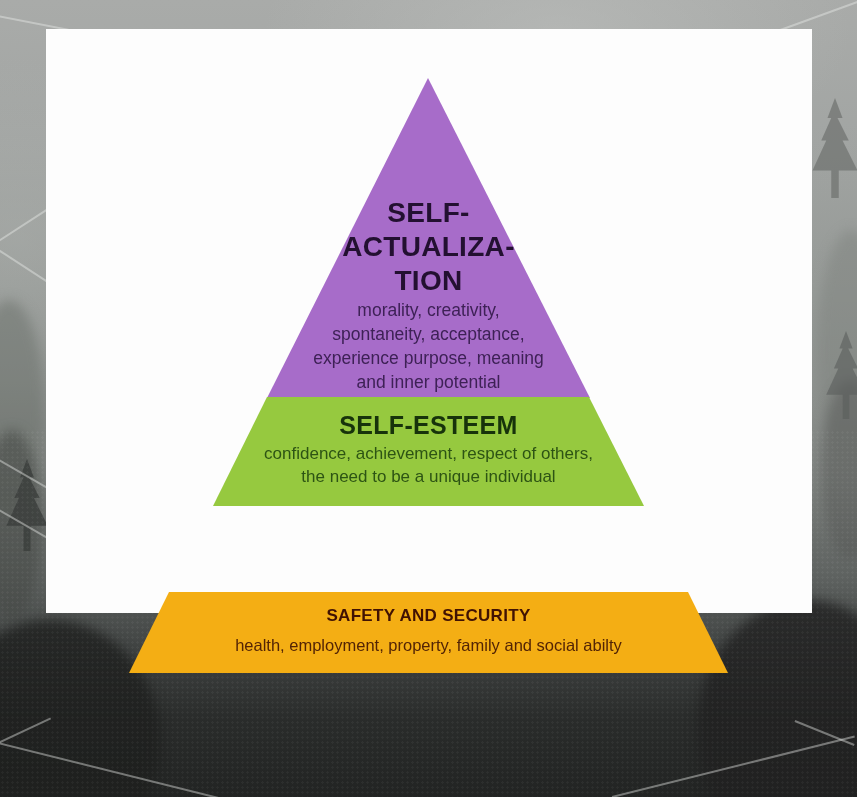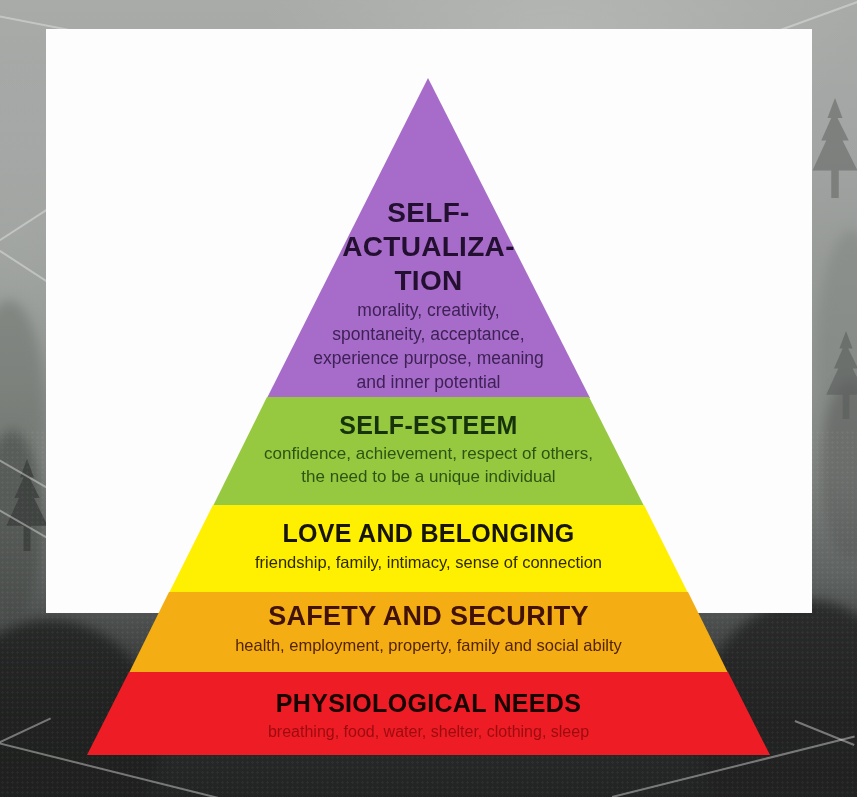--- a/index.html
+++ b/index.html
@@ -65,21 +65,21 @@
 
   .level-1 .heading { padding-top:118px; font-size:28px; line-height:34px; }
   .level-1 .desc    { font-size:17.5px; line-height:24px; }
 
   .level-2 .heading { padding-top:14px; font-size:25px; line-height:28px; }
   .level-2 .desc    { margin-top:3px; font-size:17px; line-height:23px; }
 
   .level-3 .heading { padding-top:14px; font-size:25px; line-height:28px; }
   .level-3 .desc    { margin-top:4px; font-size:16.5px; line-height:22px; }
 
-  .level-4 .heading { padding-top:10px; font-size:27px; line-height:28px; }
+  .level-4 .heading { padding-top:10px; font-size:17px; line-height:28px; }
   .level-4 .desc    { margin-top:4px; font-size:16.5px; line-height:22px; }
 
   .level-5 .heading { padding-top:17px; font-size:25px; line-height:28px; }
   .level-5 .desc    { margin-top:4px; font-size:16px; line-height:22px; }
 </style>
 </head>
 <body>
 
 <div class="stage">
 
@@ -134,30 +134,22 @@
 experience purpose, meaning
 and inner potential</div>
       </div>
 
       <div class="level level-2" style="background-color: rgb(150, 201, 63);">
         <div class="heading" style="color: rgb(23, 51, 11);">SELF-ESTEEM</div>
         <div class="desc" style="color: rgb(45, 84, 20);">confidence, achievement, respect of others,
 the need to be a unique individual</div>
       </div>
 
-      <div class="level level-3" style="background-color: rgb(254, 240, 0);">
-        <div class="heading" style="color: rgb(23, 21, 2);">LOVE AND BELONGING</div>
-        <div class="desc" style="color: rgb(46, 42, 2);">friendship, family, intimacy, sense of connection</div>
-      </div>
 
       <div class="level level-4" style="background-color: rgb(244, 174, 20);">
         <div class="heading" style="color: rgb(65, 18, 3);">SAFETY AND SECURITY</div>
         <div class="desc" style="color: rgb(83, 36, 5);">health, employment, property, family and social abilty</div>
       </div>
 
-      <div class="level level-5" style="background-color: rgb(238, 28, 36);">
-        <div class="heading" style="color: rgb(24, 3, 4);">PHYSIOLOGICAL NEEDS</div>
-        <div class="desc" style="color: rgb(155, 12, 16);">breathing, food, water, shelter, clothing, sleep</div>
-      </div>
 
     </div>
   </div>
 </div>
 
 </body></html>

